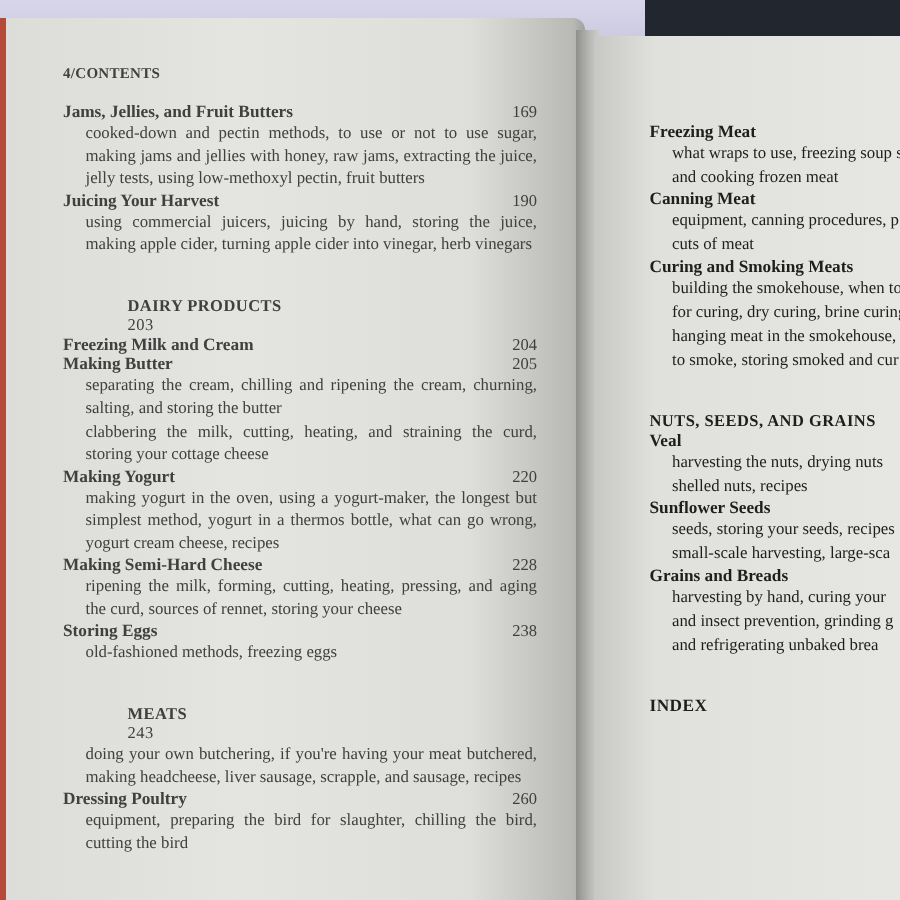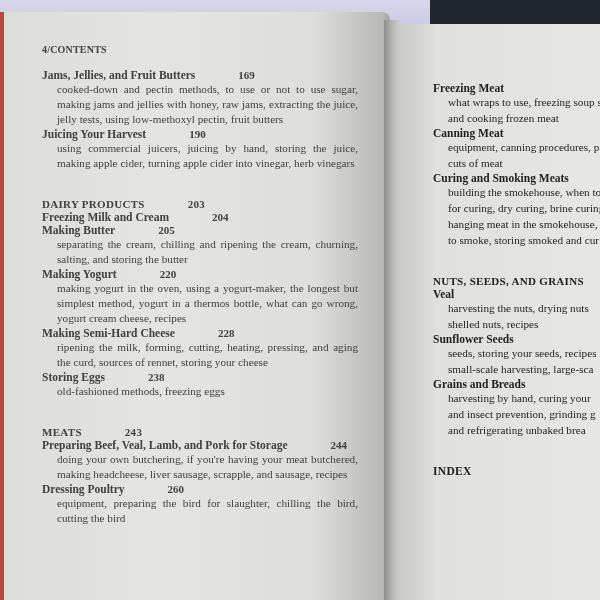--- a/index.html
+++ b/index.html
@@ -42,25 +42,25 @@
       color: #1e1e1e;
     }
     .running-head {
       font-weight: bold; font-size: 10px; letter-spacing: 0.2px;
       margin-bottom: 14px;
     }
     .section { margin-bottom: 0; }
     .gap-lg { height: 26px; }
     .gap-index { height: 26px; }
     .entry-row {
-      display: flex; align-items: baseline;
+      display: flex; justify-content: space-between; align-items: baseline;
       font-weight: bold; font-size: 11.5px; line-height: 13px;
     }
-    .entry-row.caps { font-size: 11px; letter-spacing: 0.3px; }
-    .page-num { font-weight: bold; font-size: 11px; margin-left: 43px; }
+    .entry-row.caps { font-size: 11px; letter-spacing: 0.3px; flex-direction: column; }
+    .page-num { font-weight: normal; font-size: 11px; margin-left: 43px; }
     .desc {
       font-size: 11.2px; line-height: 15px; padding-left: 15px;
       text-align: justify; margin-bottom: 1px;
     }
     .right-content .desc { white-space: nowrap; overflow: hidden; text-align: left; width: 152px; }
     .right-content .entry-row { width: 170px; }
     .index-head { font-weight: bold; font-size: 11.5px; letter-spacing: 0.3px; }
   </style>
 </head>
 <body>
@@ -97,20 +97,21 @@
     </div>
     <div class="entry-row">
       <span>Freezing Milk and Cream</span>
       <span class="page-num">204</span>
     </div>
     <div class="entry-row">
       <span>Making Butter</span>
       <span class="page-num">205</span>
     </div>
     <div class="desc">separating the cream, chilling and ripening the cream, churning, salting, and storing the butter</div>
+    <div class="desc">clabbering the milk, cutting, heating, and straining the curd, storing your cottage cheese</div>
     <div class="entry-row">
       <span>Making Yogurt</span>
       <span class="page-num">220</span>
     </div>
     <div class="desc">making yogurt in the oven, using a yogurt-maker, the longest but simplest method, yogurt in a thermos bottle, what can go wrong, yogurt cream cheese, recipes</div>
     <div class="entry-row">
       <span>Making Semi-Hard Cheese</span>
       <span class="page-num">228</span>
     </div>
     <div class="desc">ripening the milk, forming, cutting, heating, pressing, and aging the curd, sources of rennet, storing your cheese</div>
@@ -120,24 +121,20 @@
     </div>
     <div class="desc">old-fashioned methods, freezing eggs</div>
   </div>
 
   <div class="gap-lg"></div>
 
   <div class="section">
     <div class="entry-row caps">
       <span>MEATS</span>
       <span class="page-num">243</span>
-    </div>
-    <div class="entry-row">
-      <span>Preparing Beef, Veal, Lamb, and Pork for Storage</span>
-      <span class="page-num">244</span>
     </div>
     <div class="desc">doing your own butchering, if you're having your meat butchered, making headcheese, liver sausage, scrapple, and sausage, recipes</div>
     <div class="entry-row">
       <span>Dressing Poultry</span>
       <span class="page-num">260</span>
     </div>
     <div class="desc">equipment, preparing the bird for slaughter, chilling the bird, cutting the bird</div>
   </div>
 </div>
 

